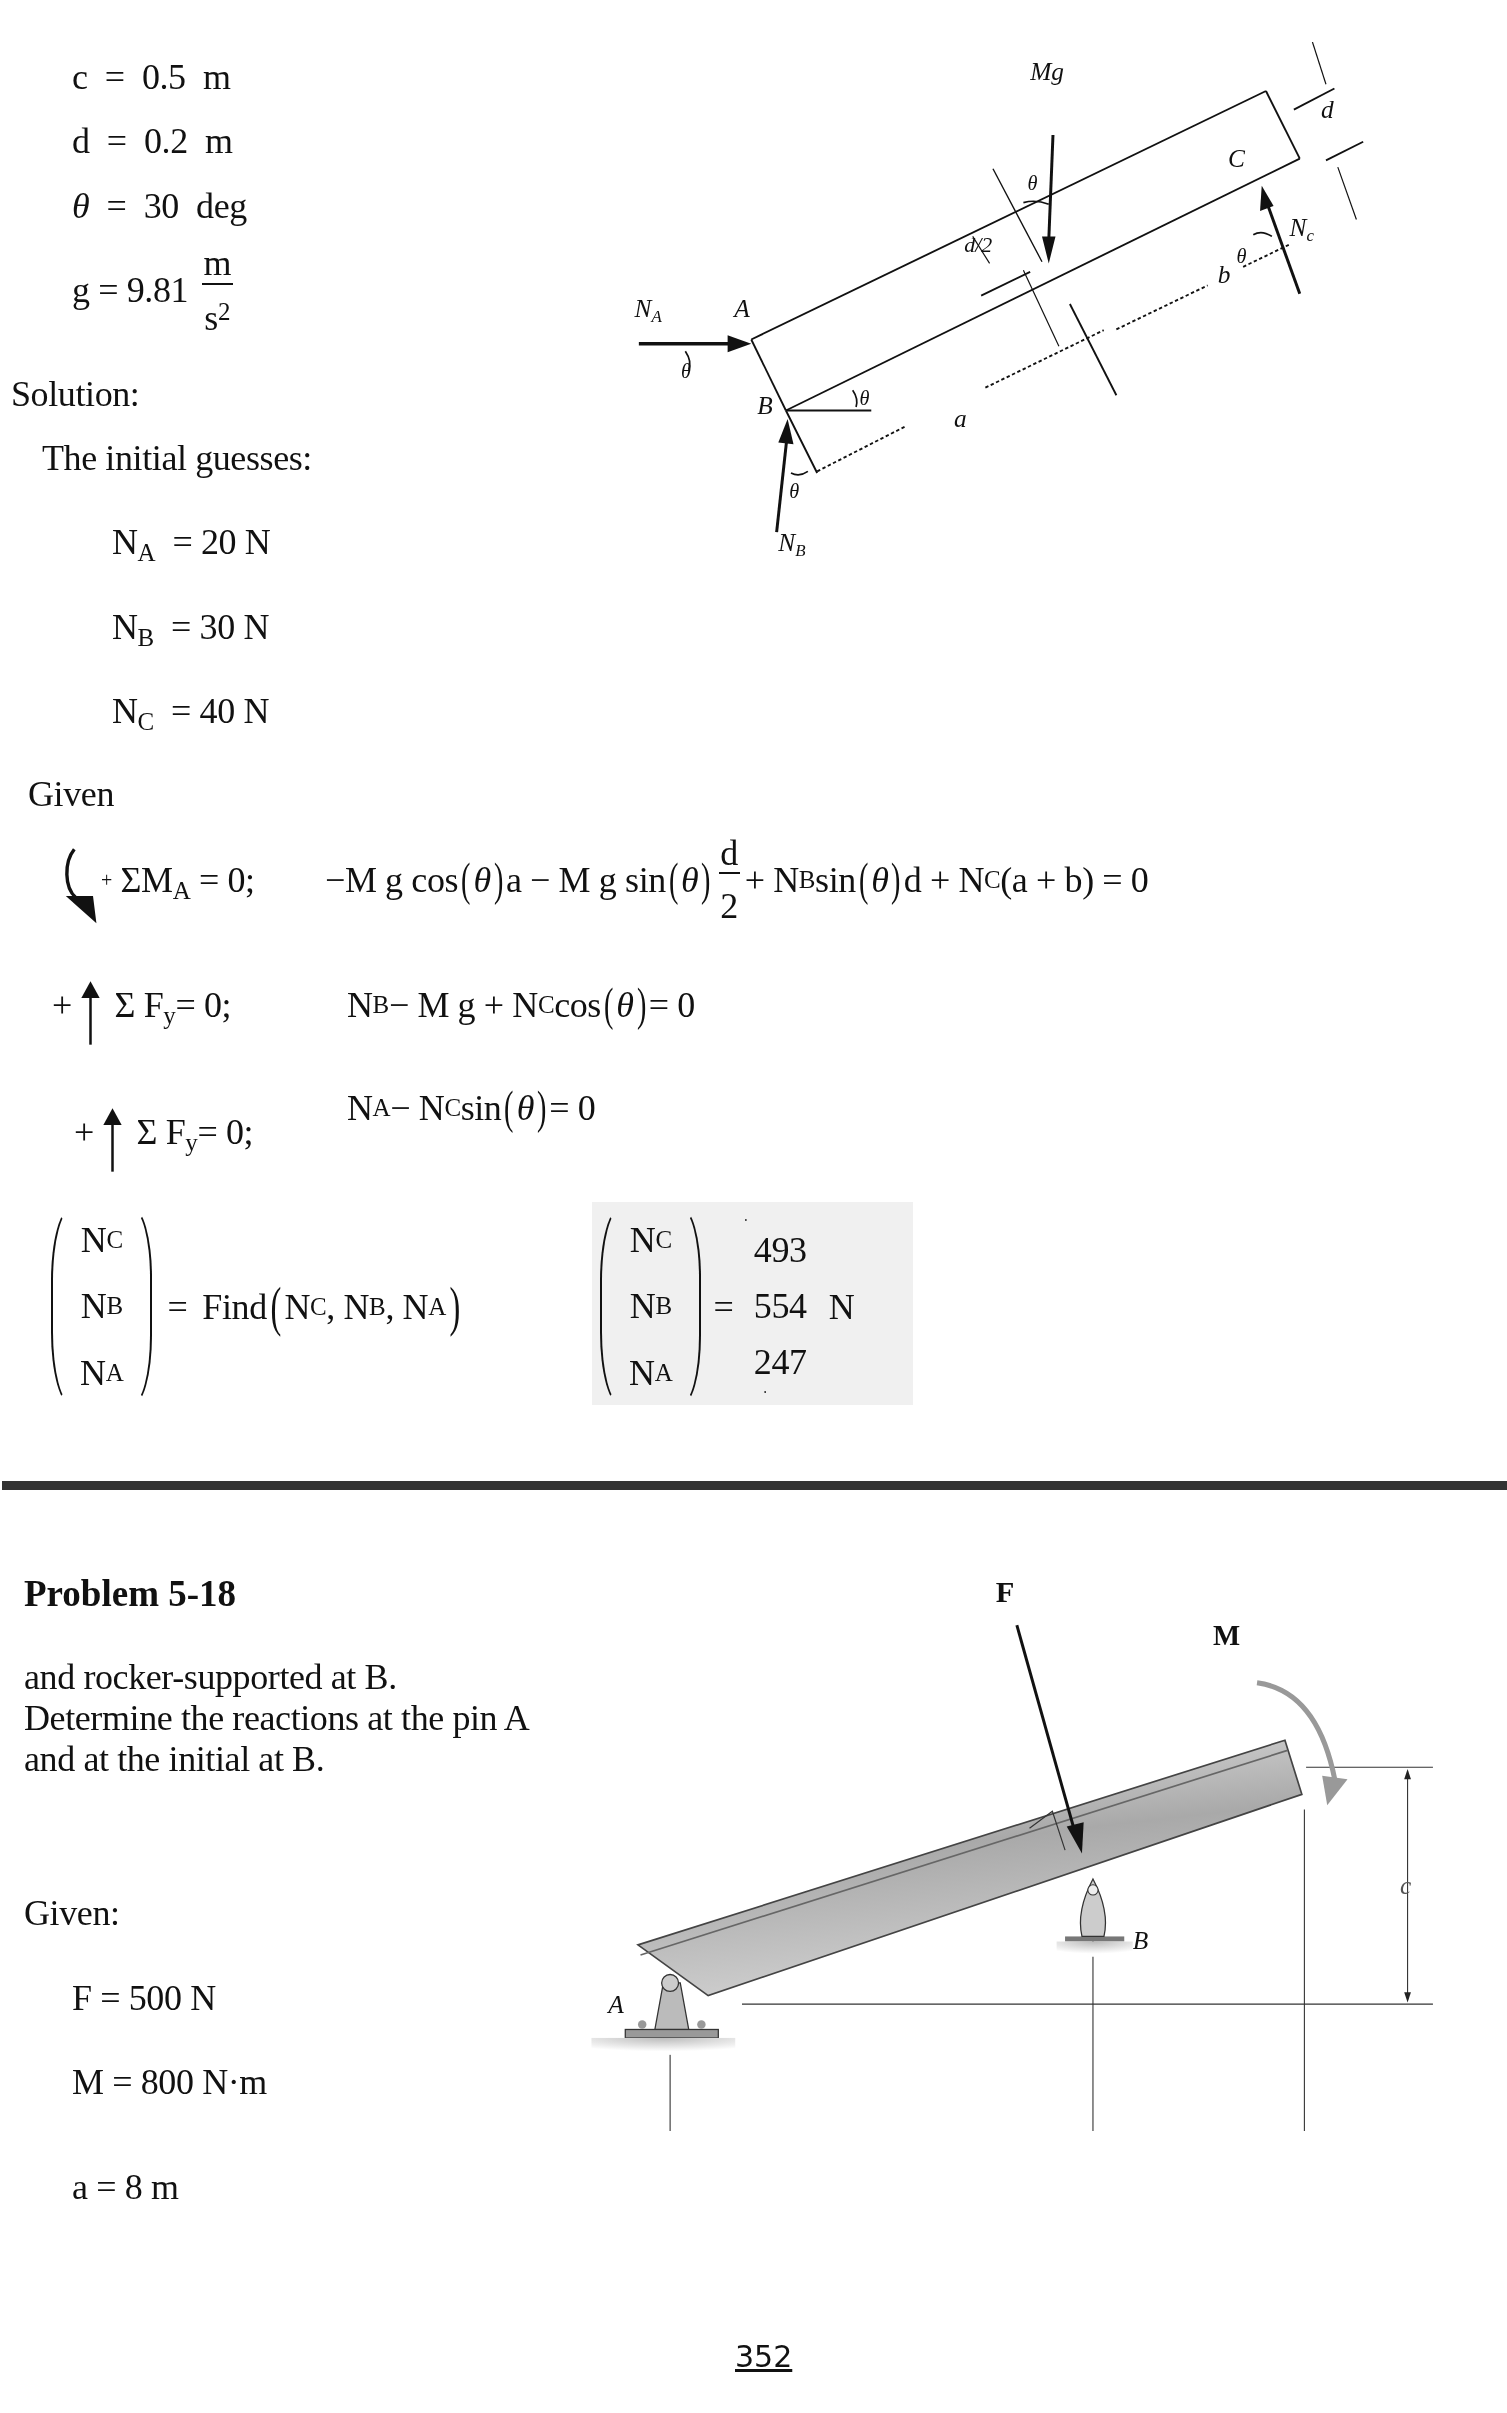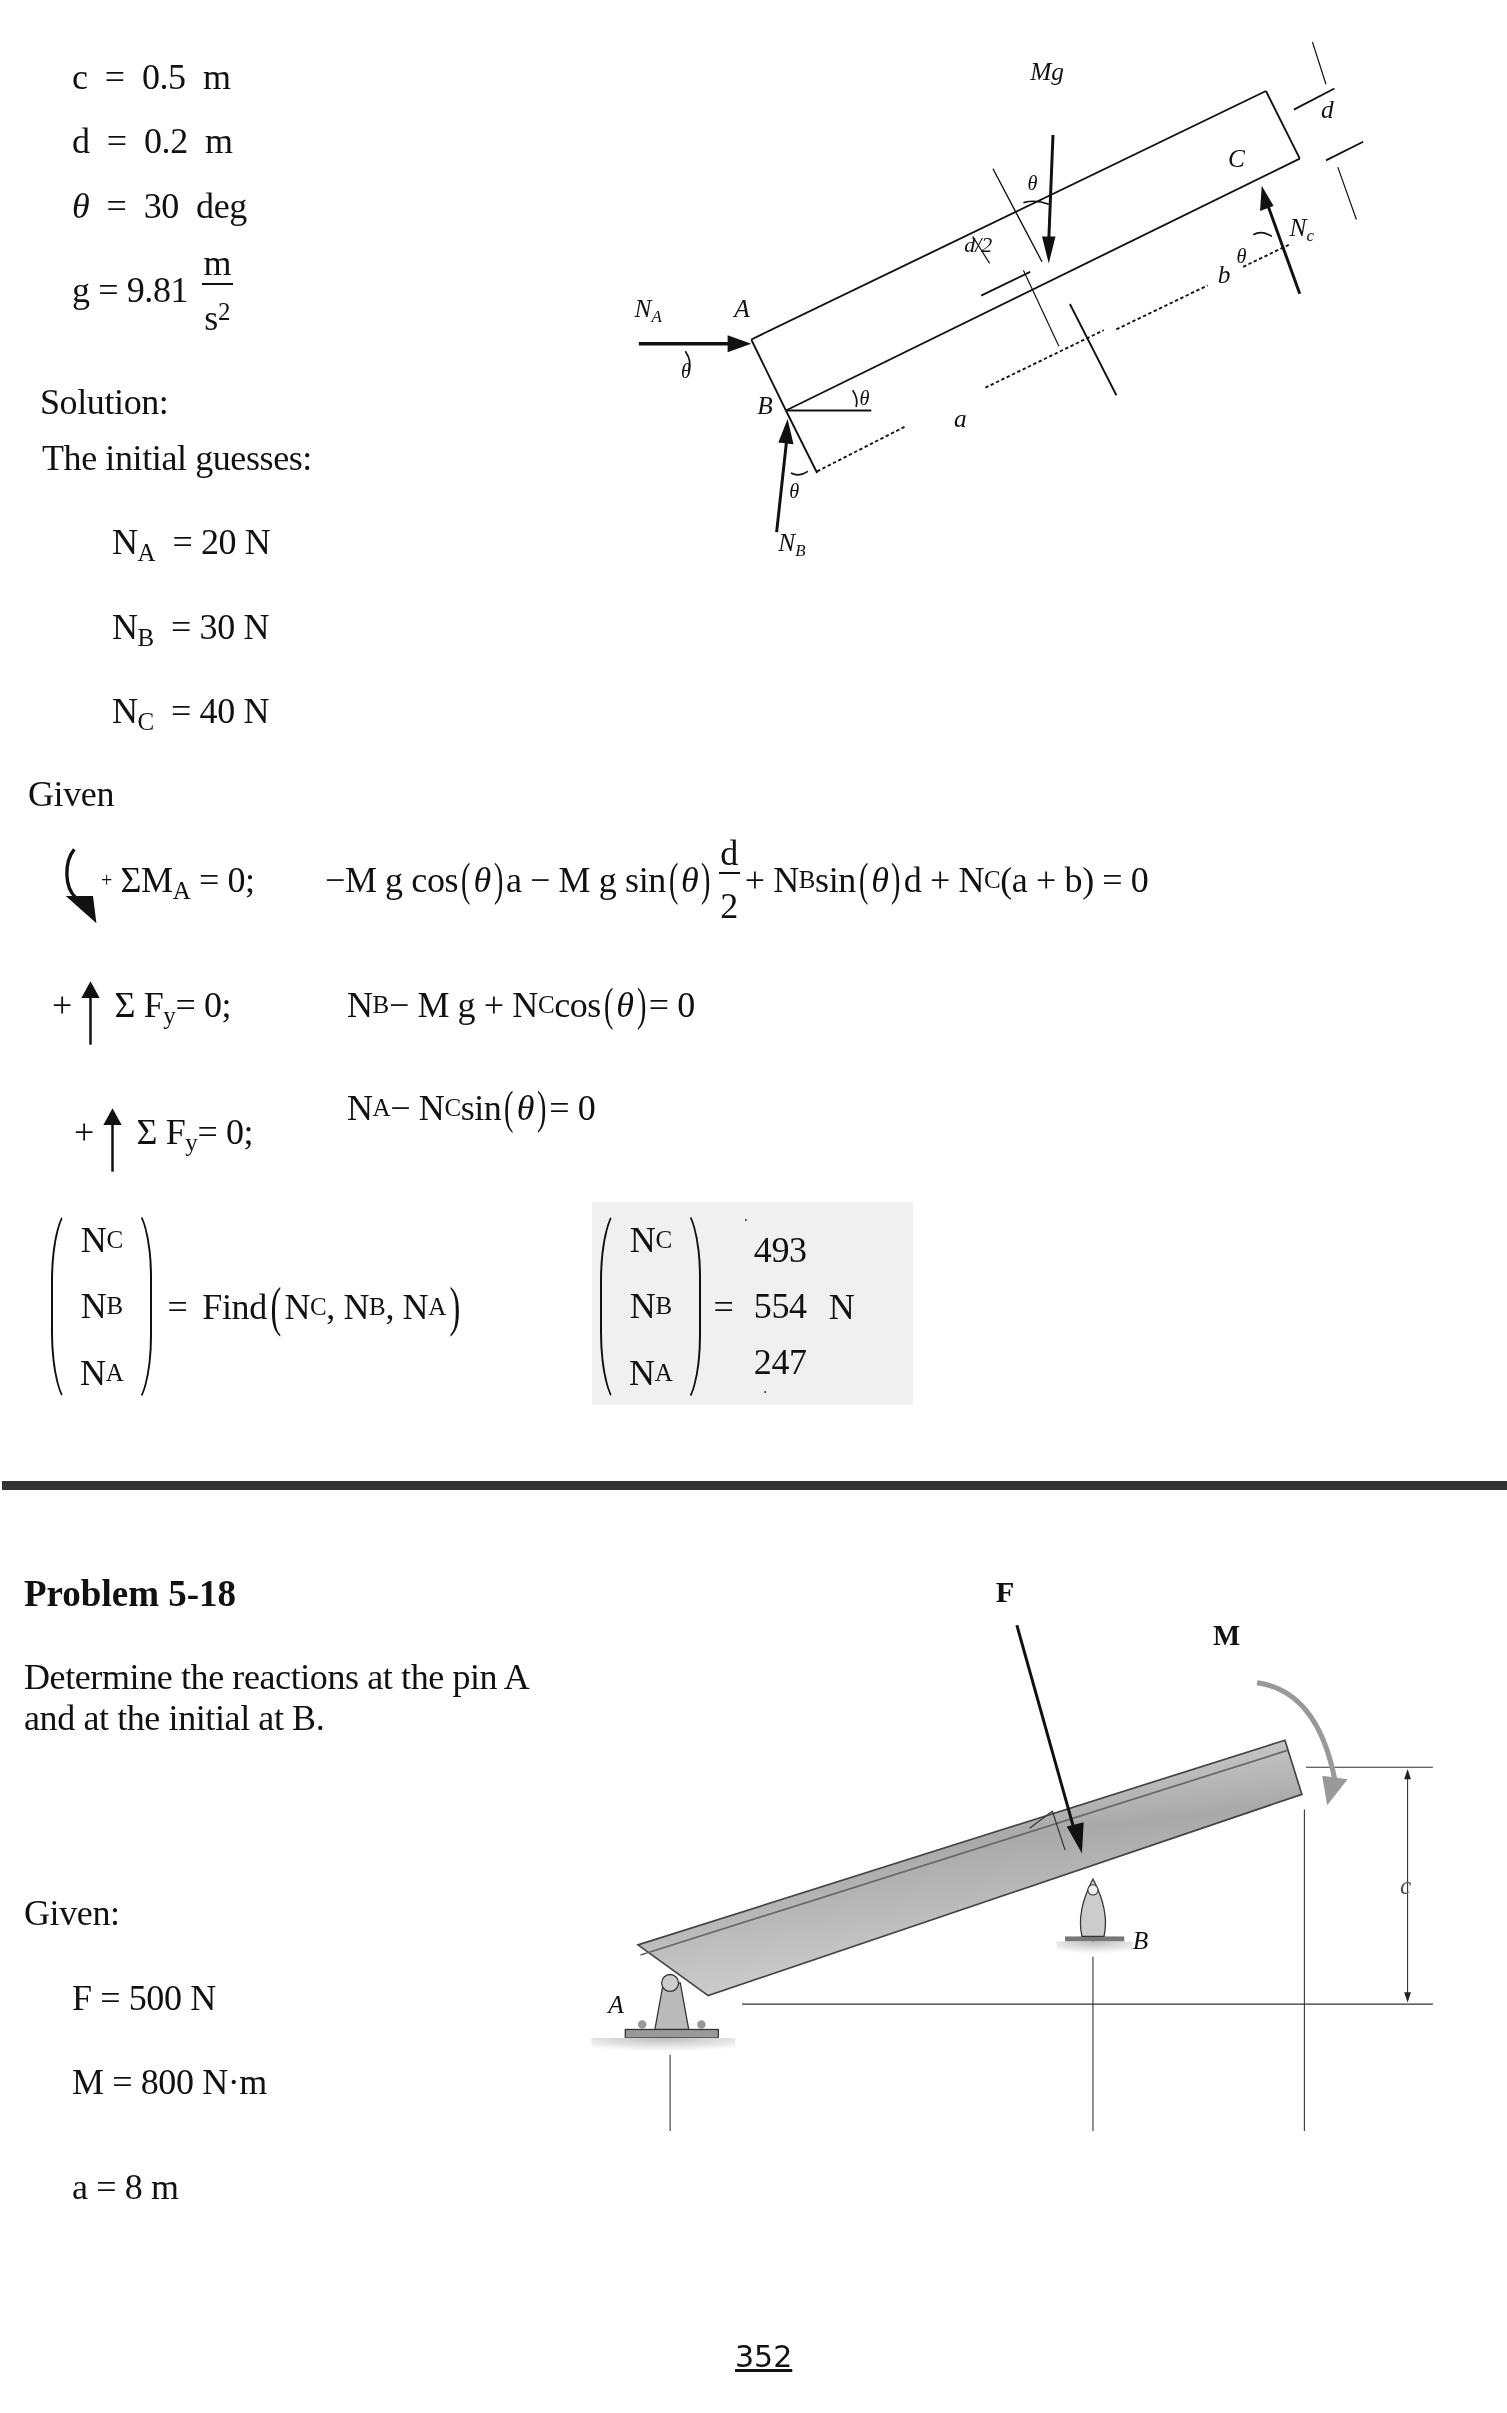--- a/index.html
+++ b/index.html
@@ -52,21 +52,21 @@
   <span>g</span>
   <span>&nbsp;=&nbsp;</span>
   <span>9.81</span>
   <span>&nbsp;</span>
   <span class="frac">
     <span class="num">m</span>
     <span class="den"><span>s</span><sup style="font-size:25px;vertical-align:10px;">2</sup></span>
   </span>
 </div>
 
-<div class="abs mt" style="left:40px;top:376px;margin-top:8px;">Solution:</div>
+<div class="abs mt" style="left:11px;top:376px;">Solution:</div>
 <div class="abs mt" style="left:42px;top:440px;">The initial guesses:</div>
 
 <div class="abs mt" style="left:112px;top:524px;">
   <span>N</span><sub>A</sub>
   <span>&nbsp;=&nbsp;</span><span>20</span>&nbsp;<span>N</span>
 </div>
 <div class="abs mt" style="left:112px;top:609px;">
   <span>N</span><sub>B</sub>
   <span>&nbsp;=&nbsp;</span><span>30</span>&nbsp;<span>N</span>
 </div>
@@ -277,20 +277,21 @@
     <text x="475" y="175" font-size="24">θ</text>
     <text x="65" y="398" font-size="24">θ</text>
     <text x="722" y="262" font-size="24">θ</text>
   </g>
 </svg>
 
 <div class="abs divider" style="left:1.7px;top:1481px;width:1506px;height:8.5px;"></div>
 
 <div class="abs prob-title" style="left:24px;top:1572px;">Problem 5-18</div>
 <div class="abs body-text" style="left:24px;top:1657px;">
+  <div>and rocker-supported at B.</div>
   <div>Determine the reactions at the pin A</div>
   <div>and at the initial at B.</div>
 </div>
 <div class="abs mt" style="left:24px;top:1895px;">Given:</div>
 <div class="abs mt" style="left:72px;top:1980px;">
   <span>F</span>&nbsp;=&nbsp;<span>500</span>&nbsp;<span>N</span>
 </div>
 <div class="abs mt" style="left:72px;top:2064px;">
   <span>M</span>&nbsp;=&nbsp;<span>800</span>&nbsp;<span>N·m</span>
 </div>

